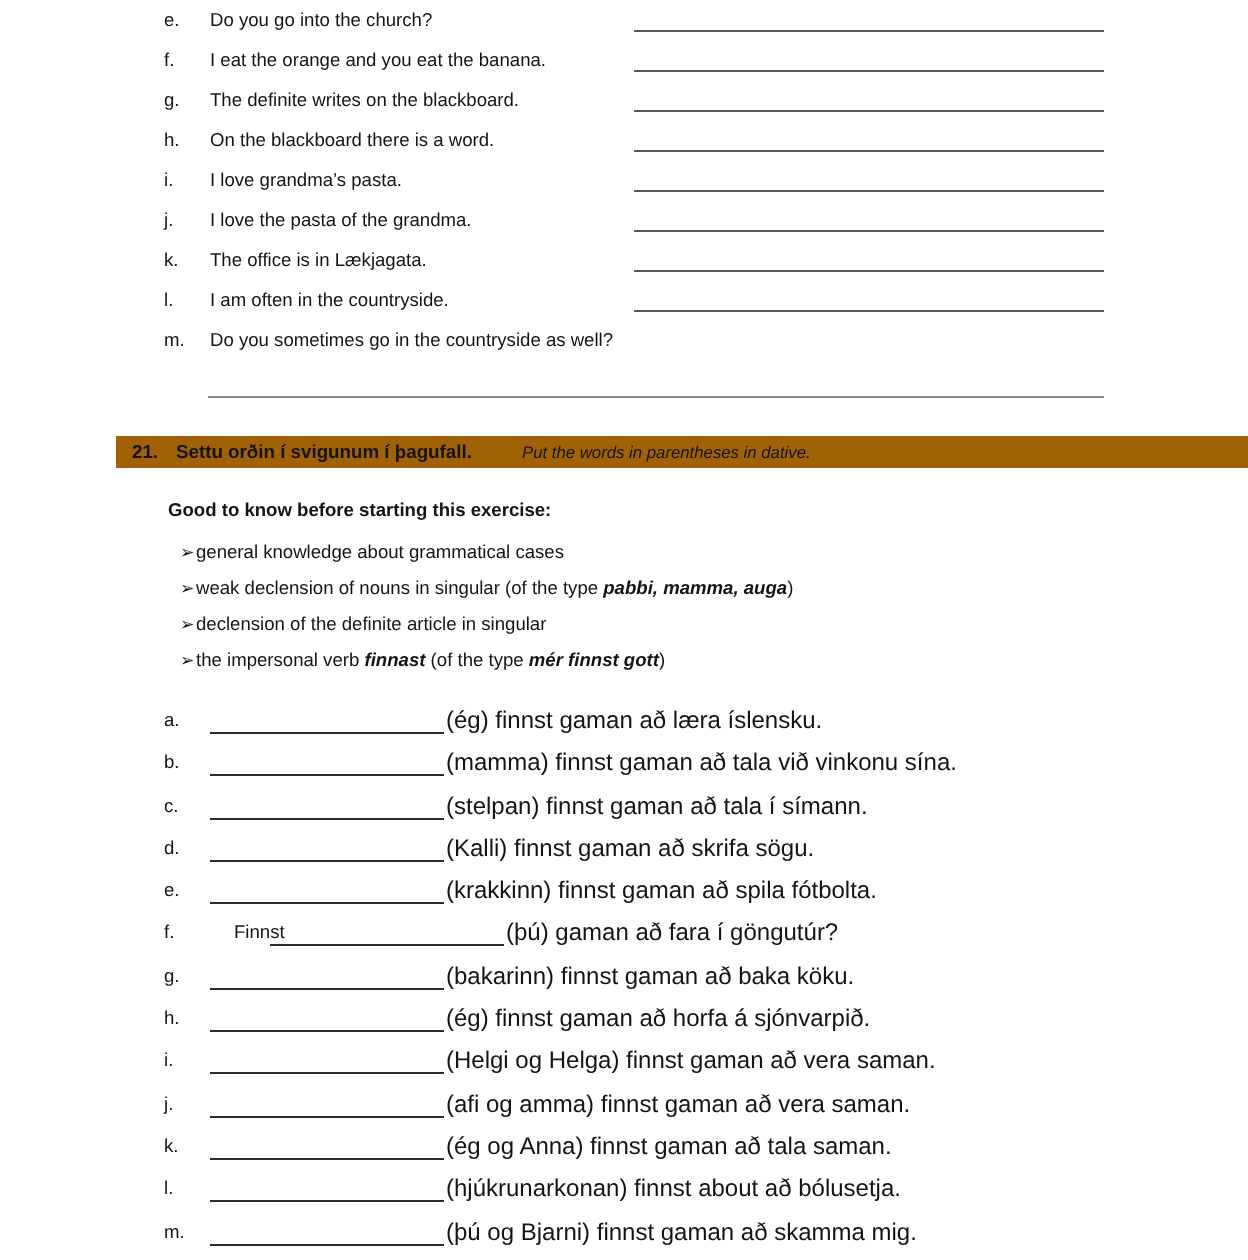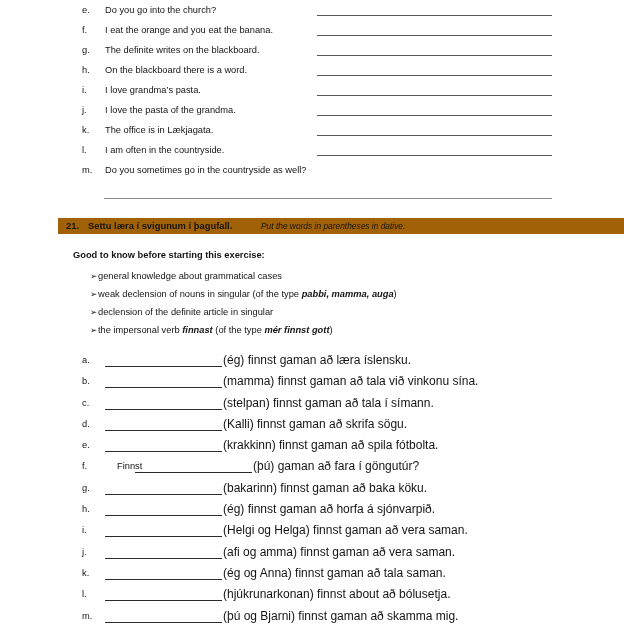--- a/index.html
+++ b/index.html
@@ -104,21 +104,21 @@
     left: 203px;
     top: 0;
     font-size: 8.4px;
     font-style: italic;
     line-height: 16px;
   }
 
   
   .intro-title {
     position: absolute;
-    left: 73px;
+    left: 84px;
     top: 250px;
     font-size: 9.3px;
     font-weight: bold;
     white-space: nowrap;
   }
   .intro-list {
     position: absolute;
     left: 0;
     top: 267px;
     width: 624px;
@@ -243,21 +243,21 @@
       <div class="trans-row">
         <span class="trans-letter">m.</span>
         <span class="trans-text">Do you sometimes go in the countryside as well?</span>
       </div>
     </div>
 
   <div class="divider"></div>
 
   <div class="section-band">
     <span class="band-num">21.</span>
-    <span class="band-title">Settu læra í svigunum í þagufall.</span>
+    <span class="band-title">Settu orðin í svigunum í þagufall.</span>
     <span class="band-sub">Put the words in parentheses in dative.</span>
   </div>
 
   <div class="intro-title">Good to know before starting this exercise:</div>
   <div class="intro-list">
       <div class="intro-item">
         <span class="intro-bullet">➢</span>
         <span class="intro-text">general&nbsp;knowledge&nbsp;about&nbsp;grammatical&nbsp;cases</span>
       </div>
       <div class="intro-item">

